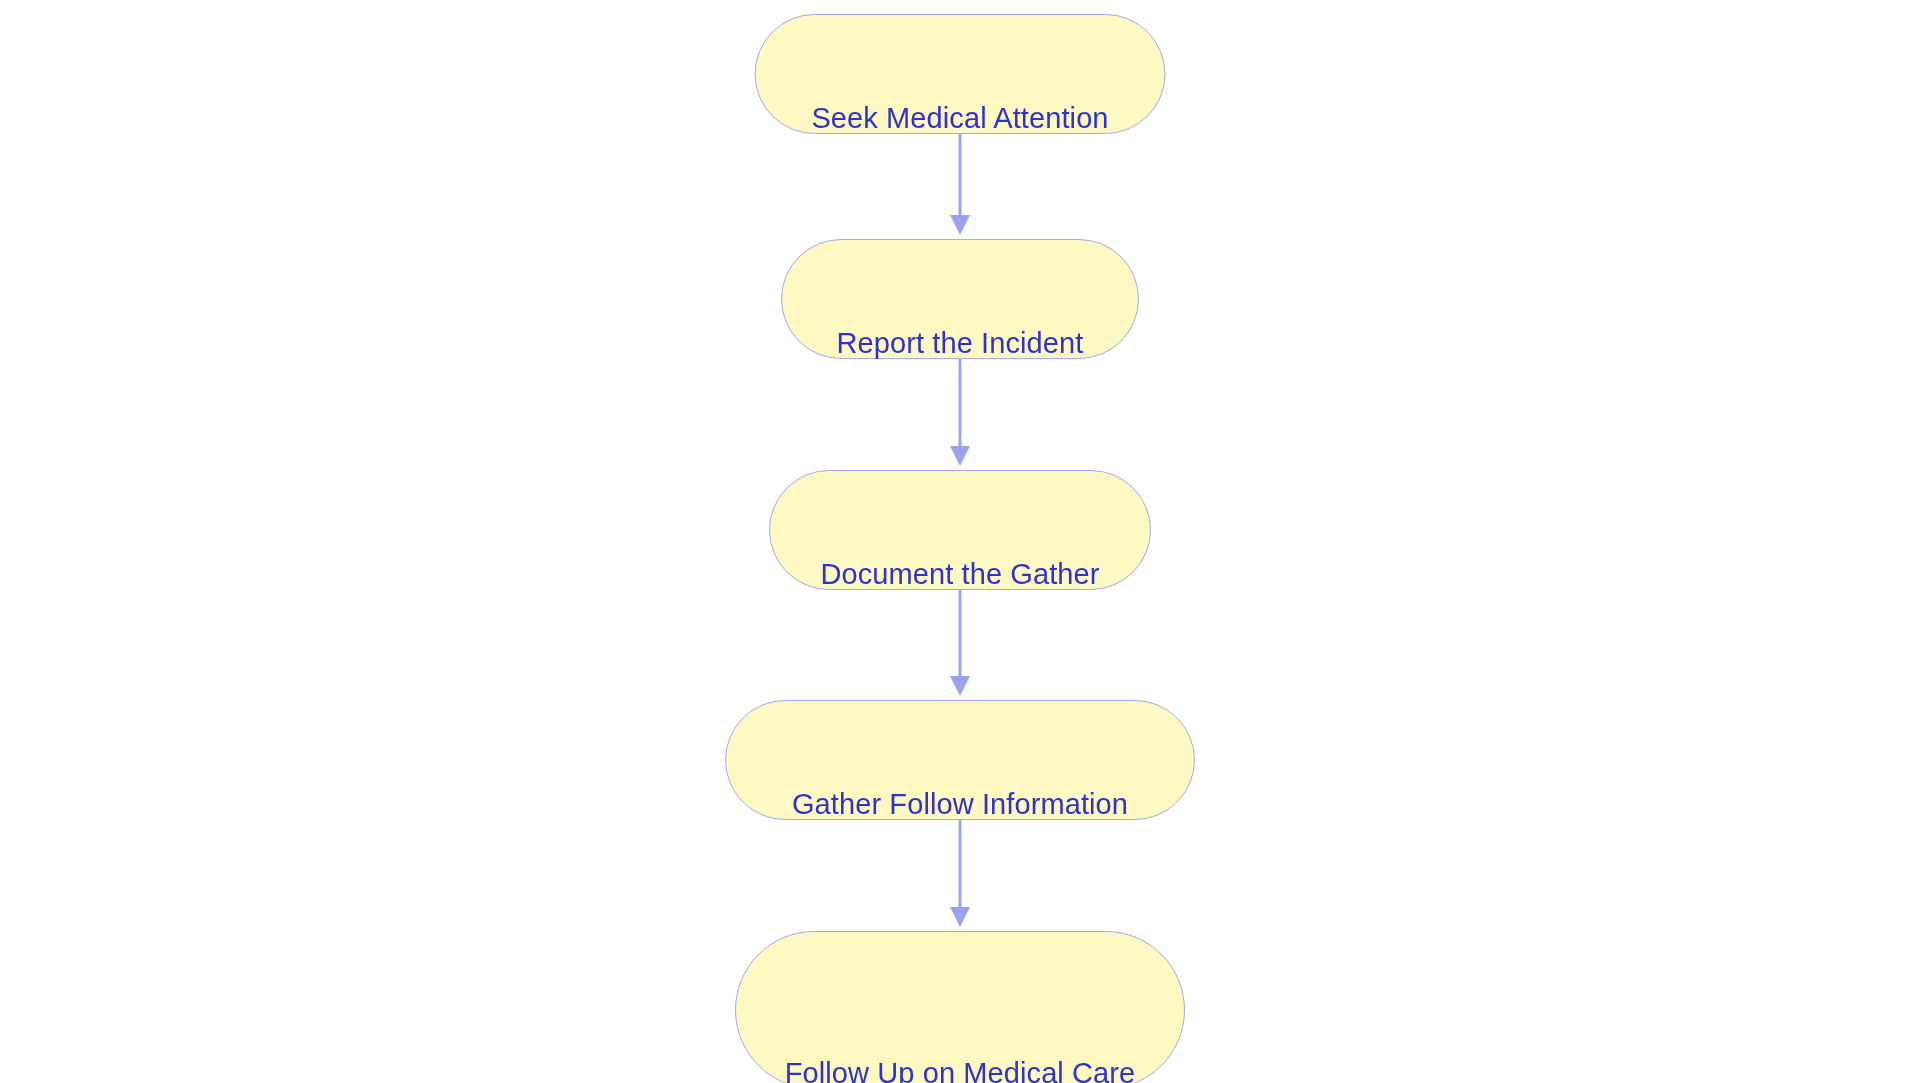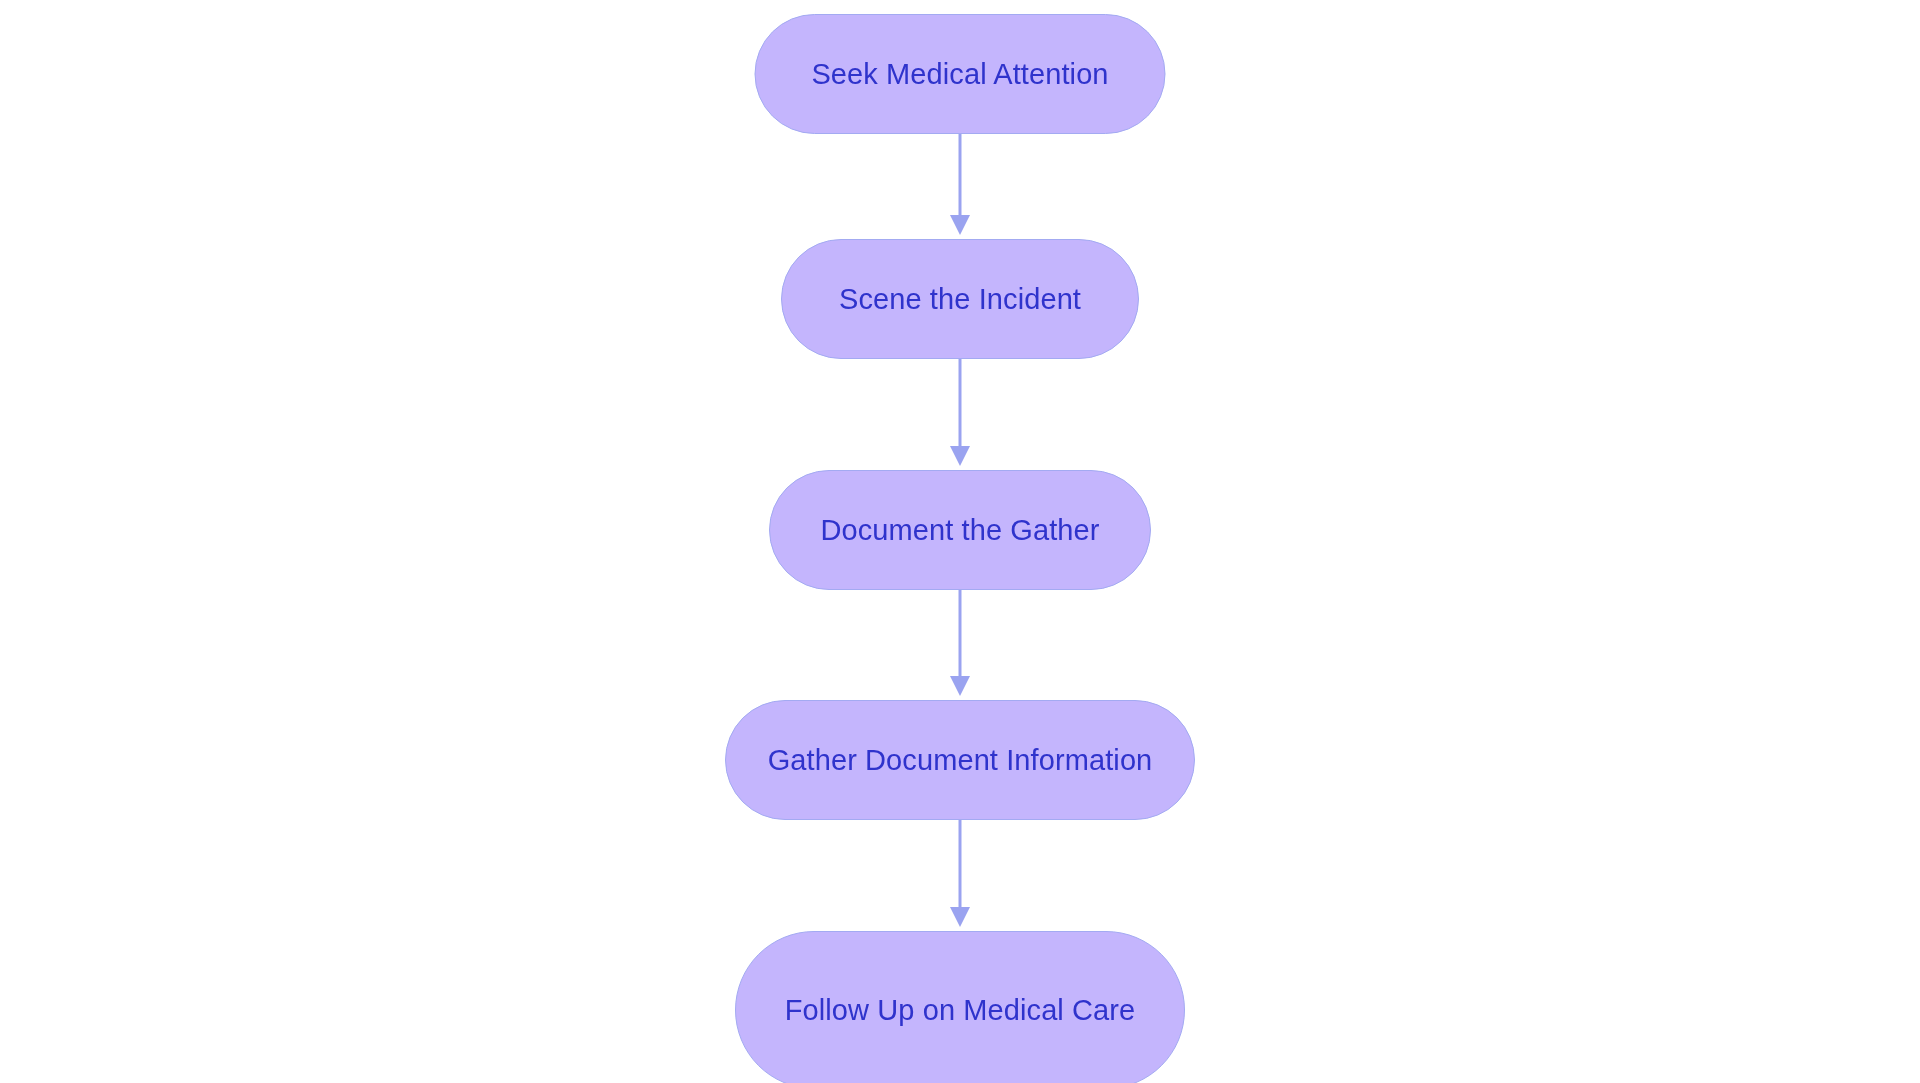--- a/index.html
+++ b/index.html
@@ -16,23 +16,23 @@
   #flowchart-canvas {
     position: relative;
     width: 1920px;
     height: 1083px;
     background: #ffffff;
   }
   .node {
     position: absolute;
     box-sizing: border-box;
     display: flex;
-    align-items: center;
+    align-items: flex-end;
     justify-content: center;
-    background: #c4b5fd;
+    background: #fef9c3;
     border: 1.5px solid #a3aaf2;
     border-radius: 9999px;
     height: 120px;
     left: 50%;
     transform: translateX(-50%);
   }
   .node-label {
     color: #2f33cc;
     font-family: "Liberation Sans", sans-serif;
     font-size: 29px;
@@ -72,21 +72,21 @@
   </div>
 
   <div class="connector" id="connector-1">
     <svg width="28" height="105" viewBox="0 0 28 105" xmlns="http://www.w3.org/2000/svg" aria-hidden="true">
       <line x1="14" y1="0" x2="14" y2="88" stroke="#9aa3f0" stroke-width="3"></line>
       <polygon points="14,101 4,81 24,81" fill="#9aa3f0"></polygon>
     </svg>
   </div>
 
   <div class="node" id="node-2">
-    <span class="node-label">Scene the Incident</span>
+    <span class="node-label">Report the Incident</span>
   </div>
 
   <div class="connector" id="connector-2">
     <svg width="28" height="111" viewBox="0 0 28 111" xmlns="http://www.w3.org/2000/svg" aria-hidden="true">
       <line x1="14" y1="0" x2="14" y2="94" stroke="#9aa3f0" stroke-width="3"></line>
       <polygon points="14,107 4,87 24,87" fill="#9aa3f0"></polygon>
     </svg>
   </div>
 
   <div class="node" id="node-3">
@@ -94,21 +94,21 @@
   </div>
 
   <div class="connector" id="connector-3">
     <svg width="28" height="110" viewBox="0 0 28 110" xmlns="http://www.w3.org/2000/svg" aria-hidden="true">
       <line x1="14" y1="0" x2="14" y2="93" stroke="#9aa3f0" stroke-width="3"></line>
       <polygon points="14,106 4,86 24,86" fill="#9aa3f0"></polygon>
     </svg>
   </div>
 
   <div class="node" id="node-4">
-    <span class="node-label">Gather Document Information</span>
+    <span class="node-label">Gather Follow Information</span>
   </div>
 
   <div class="connector" id="connector-4">
     <svg width="28" height="111" viewBox="0 0 28 111" xmlns="http://www.w3.org/2000/svg" aria-hidden="true">
       <line x1="14" y1="0" x2="14" y2="94" stroke="#9aa3f0" stroke-width="3"></line>
       <polygon points="14,107 4,87 24,87" fill="#9aa3f0"></polygon>
     </svg>
   </div>
 
   <div class="node" id="node-5">

